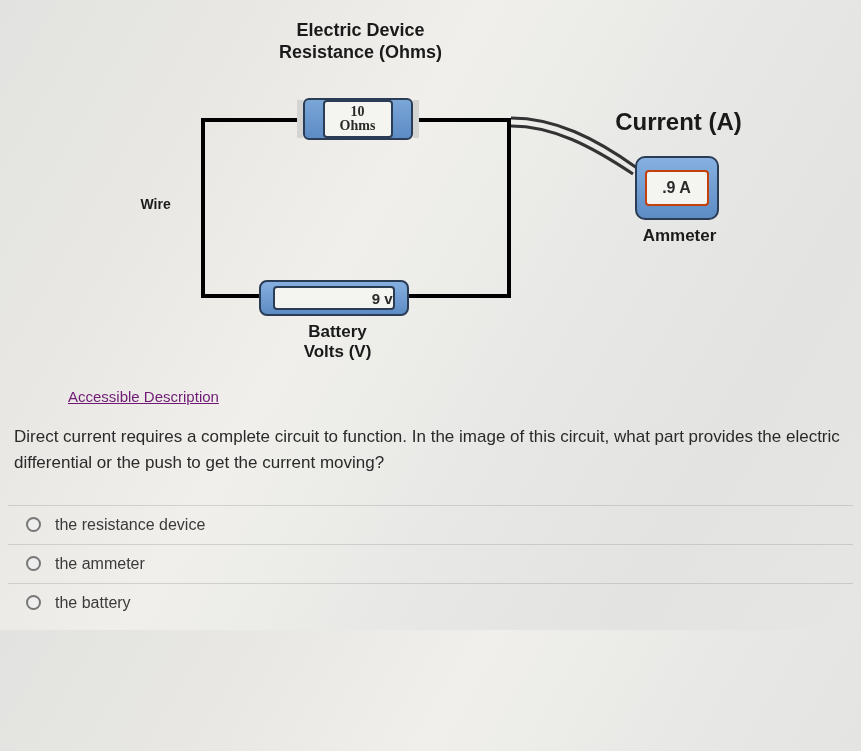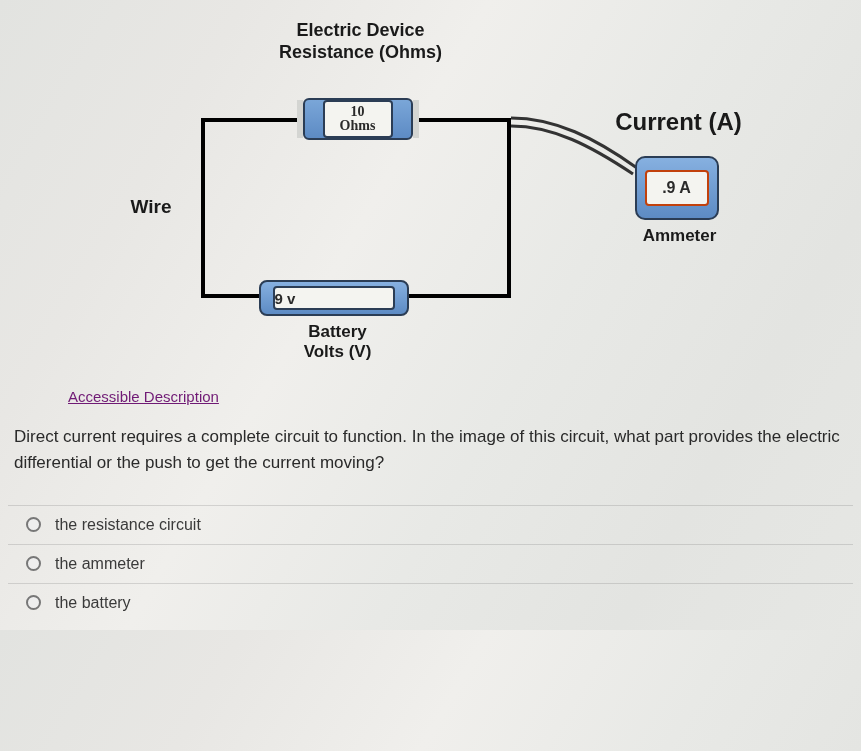--- a/index.html
+++ b/index.html
@@ -72,21 +72,21 @@
   }
   .battery-inner {
     position: absolute;
     left: 242px; top: 278px;
     width: 122px; height: 24px;
     background: #f4f4f0;
     border: 2px solid #2b3d55;
     border-radius: 4px;
     font-weight: 700;
     font-size: 15px;
-    display:flex;align-items:center;justify-content:flex-start;
+    display:flex;align-items:center;justify-content:flex-end;
   }
   
   .ammeter-outer {
     position: absolute;
     left: 604px; top: 148px;
     width: 84px; height: 64px;
     background: linear-gradient(#86b0e0,#5d8bc4);
     border: 2px solid #2b3d55;
     border-radius: 10px;
   }
@@ -156,21 +156,21 @@
   <div class="wire-rect"></div>
 
   <div class="resistor-gap-l"></div>
   <div class="resistor-gap-r"></div>
   <div class="resistor-outer"></div>
   <div class="resistor-inner">
     <span>10</span>
     <span>Ohms</span>
   </div>
 
-  <div class="label" style="left:100px; top:188px; font-size:19px;">Wire</div>
+  <div class="label" style="left:110px; top:188px; font-size:14px;">Wire</div>
 
   <div class="battery-outer"></div>
   <div class="battery-inner">
     <span>9 v</span>
   </div>
   <div class="label" style="left:252px; top:314px; width:110px; font-size:17px;">
     <span>Battery</span><br>
     <span>Volts (V)</span>
   </div>
 
@@ -188,21 +188,21 @@
 
 <div style="margin-top:6px;">
   <a class="link">Accessible Description</a>
 </div>
 
 <div class="question">Direct current requires a complete circuit to function. In the image of this circuit, what part provides the electric differential or the push to get the current moving?</div>
 
 <div class="options">
   <label class="option-row">
     <span class="radio"></span>
-    <span>the resistance circuit</span>
+    <span>the resistance device</span>
   </label>
   <label class="option-row">
     <span class="radio"></span>
     <span>the ammeter</span>
   </label>
   <label class="option-row">
     <span class="radio"></span>
     <span>the battery</span>
   </label>
 </div>

